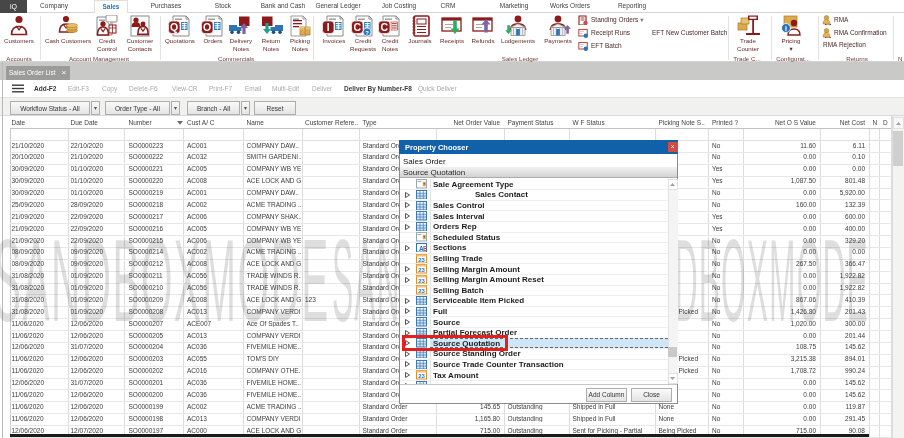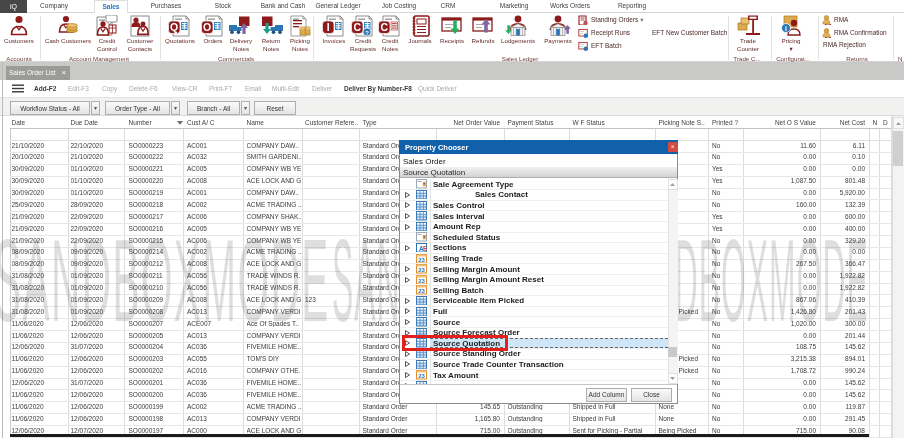--- a/index.html
+++ b/index.html
@@ -671,21 +671,21 @@
 <div class="ab dlgrow" style="left:433px;top:211.5px;z-index:12;">Sales Interval</div>
 <div class="ab" style="left:400px;top:231.5px;width:267.5px;height:1px;background:#efefef;z-index:11;"></div>
 <svg class="ab" style="left:405px;top:223.5px;z-index:12;" width="5" height="6">
     <path d="M0.5,0.5 L4.5,3 L0.5,5.5 z" fill="none" stroke="#555" stroke-width="1"></path>
   </svg>
 <svg class="ab" style="left:416px;top:221.70000000000002px;z-index:12;" width="11" height="9.5" viewBox="0 0 11 9.5">
     <rect x="0.5" y="0.5" width="10" height="8.5" fill="#cfe3f5" stroke="#3c78b4" stroke-width="1"></rect>
     <rect x="1" y="1" width="9" height="1.8" fill="#fff"></rect>
     <path d="M4,0.5 v8.5 M7.3,0.5 v8.5 M0.5,3.2 h10 M0.5,6 h10" stroke="#3c78b4" stroke-width="0.7"></path>
   </svg>
-<div class="ab dlgrow" style="left:433px;top:222.1px;z-index:12;">Amount Rep</div>
+<div class="ab dlgrow" style="left:433px;top:222.1px;z-index:12;">Orders Rep</div>
 <div class="ab" style="left:400px;top:242.1px;width:267.5px;height:1px;background:#efefef;z-index:11;"></div>
 <svg class="ab" style="left:416px;top:232.3px;z-index:12;" width="11" height="9.5" viewBox="0 0 11 9.5">
     <rect x="0.5" y="0.5" width="10" height="8.5" fill="#fff" stroke="#9aa7b4" stroke-width="1"></rect>
     <rect x="6.8" y="2.8" width="3" height="4.5" fill="#f0a238"></rect>
     <path d="M7.4,4.3 h1.8 l-0.9,1.4 z" fill="#445"></path>
     <rect x="1.5" y="2" width="4" height="1" fill="#aaa"></rect>
   </svg>
 <div class="ab dlgrow" style="left:433px;top:232.7px;z-index:12;">Scheduled Status</div>
 <div class="ab" style="left:400px;top:252.7px;width:267.5px;height:1px;background:#efefef;z-index:11;"></div>
 <svg class="ab" style="left:405px;top:244.7px;z-index:12;" width="5" height="6">
@@ -763,21 +763,21 @@
 <div class="ab dlgrow" style="left:433px;top:317.5px;z-index:12;">Source</div>
 <div class="ab" style="left:400px;top:337.5px;width:267.5px;height:1px;background:#efefef;z-index:11;"></div>
 <svg class="ab" style="left:405px;top:329.5px;z-index:12;" width="5" height="6">
     <path d="M0.5,0.5 L4.5,3 L0.5,5.5 z" fill="none" stroke="#555" stroke-width="1"></path>
   </svg>
 <svg class="ab" style="left:416px;top:327.7px;z-index:12;" width="11" height="9.5" viewBox="0 0 11 9.5">
     <rect x="0.5" y="0.5" width="10" height="8.5" fill="#cfe3f5" stroke="#3c78b4" stroke-width="1"></rect>
     <rect x="1" y="1" width="9" height="1.8" fill="#fff"></rect>
     <path d="M4,0.5 v8.5 M7.3,0.5 v8.5 M0.5,3.2 h10 M0.5,6 h10" stroke="#3c78b4" stroke-width="0.7"></path>
   </svg>
-<div class="ab dlgrow" style="left:433px;top:328.1px;z-index:12;">Source Forecast Order</div>
+<div class="ab dlgrow" style="left:433px;top:328.1px;z-index:12;">Partial Forecast Order</div>
 <div class="ab" style="left:400px;top:348.1px;width:267.5px;height:1px;background:#efefef;z-index:11;"></div>
 <div class="ab" style="left:430px;top:337.7px;width:237.5px;height:10.6px;background:#cfe6f8;border-top:1px dashed #666;border-bottom:1px dashed #666;z-index:11;"></div>
 <svg class="ab" style="left:405px;top:340.1px;z-index:12;" width="5" height="6">
     <path d="M0.5,0.5 L4.5,3 L0.5,5.5 z" fill="none" stroke="#555" stroke-width="1"></path>
   </svg>
 <svg class="ab" style="left:416px;top:338.3px;z-index:12;" width="11" height="9.5" viewBox="0 0 11 9.5">
     <rect x="0.5" y="0.5" width="10" height="8.5" fill="#cfe3f5" stroke="#3c78b4" stroke-width="1"></rect>
     <rect x="1" y="1" width="9" height="1.8" fill="#fff"></rect>
     <path d="M4,0.5 v8.5 M7.3,0.5 v8.5 M0.5,3.2 h10 M0.5,6 h10" stroke="#3c78b4" stroke-width="0.7"></path>
   </svg>

